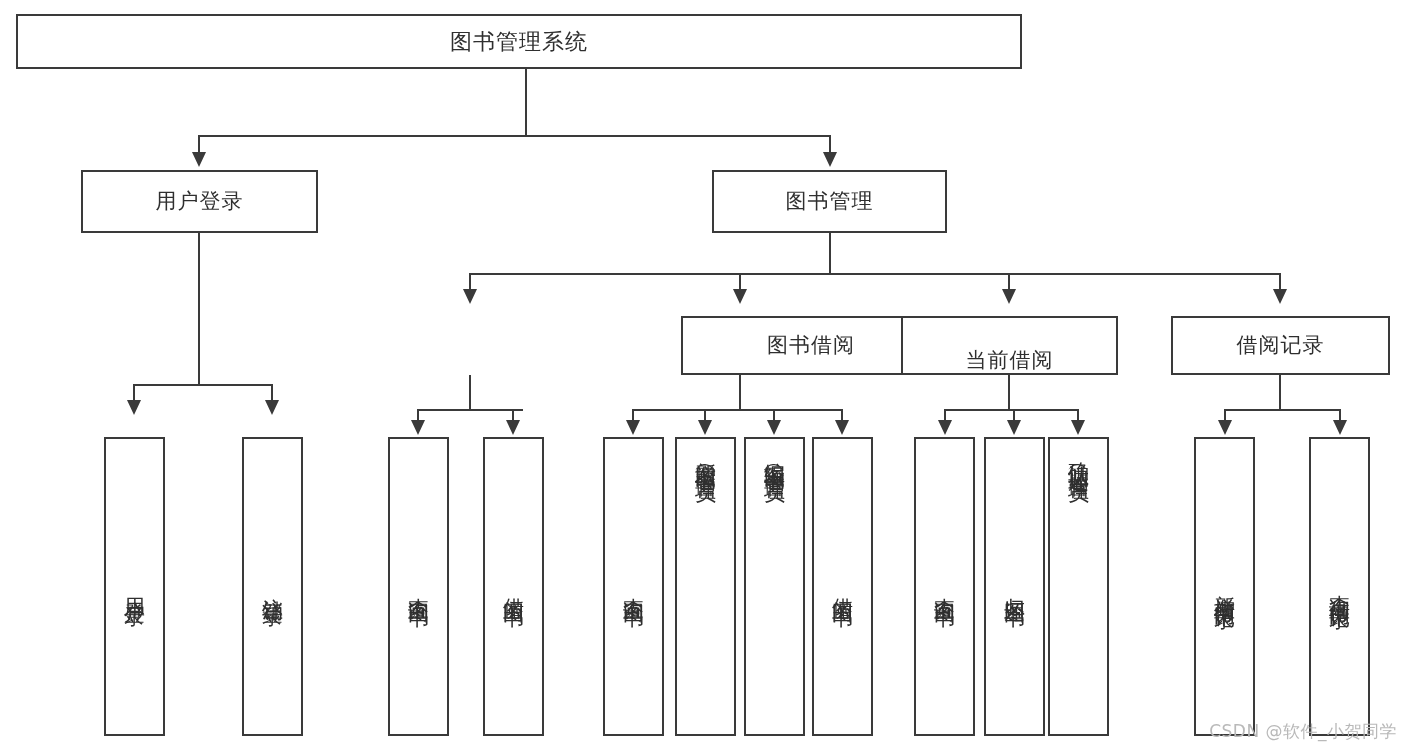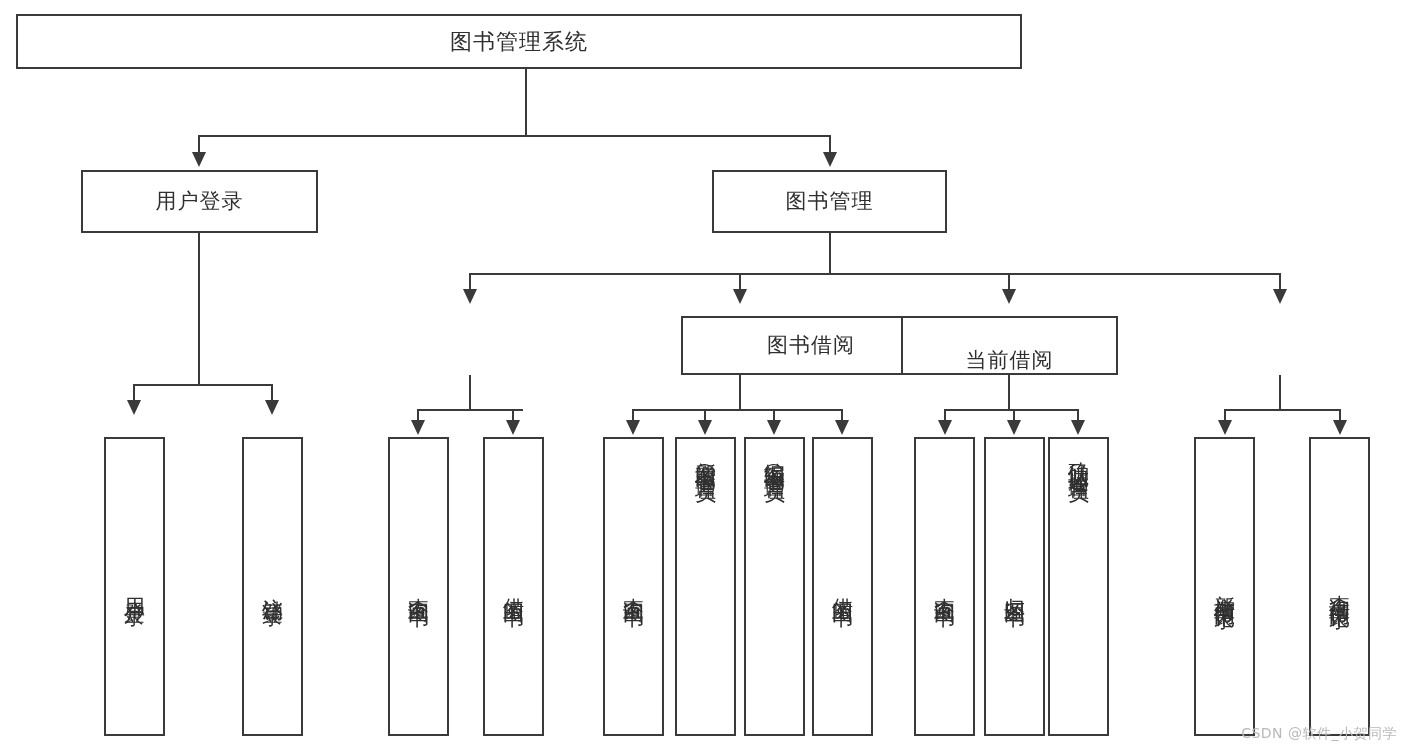--- a/index.html
+++ b/index.html
@@ -64,21 +64,21 @@
     width:0;height:0;
     border-left:7px solid transparent;
     border-right:7px solid transparent;
     border-top:15px solid #3a3a3a;
   }
   
   #watermark{
     position:absolute;
     right:8px;
     bottom:4px;
-    font-size:14px;
+    font-size:17px;
     color:#b9b9b9;
     letter-spacing:0.5px;
     white-space:nowrap;
     user-select:none;
   }
 </style>
 </head>
 <body>
 
 <div id="canvas">
@@ -124,20 +124,23 @@
   <div class="arrow" style="left:1002px;top:289px;"></div>
 
   <div class="ln vline" style="left:1279px;top:273px;width:2px;height:18px;"></div>
   <div class="arrow" style="left:1273px;top:289px;"></div>
 
   <div class="node h" style="left:633px;top:316px;width:260px;height:59px;margin-left:48px;">
     <span>图书借阅</span>
   </div>
   <div class="node h" style="left:901px;top:316px;width:217px;height:59px;align-items:flex-end;">
     <span>当前借阅</span>
+  </div>
+  <div class="node h" style="left:1171px;top:316px;width:219px;height:59px;">
+    <span>借阅记录</span>
   </div>
 
   <div class="ln vline" style="left:469px;top:375px;width:2px;height:35px;"></div>
   <div class="ln hline" style="left:417px;top:409px;width:106px;height:2px;"></div>
   <div class="ln vline" style="left:417px;top:409px;width:2px;height:13px;"></div>
   <div class="arrow" style="left:411px;top:420px;"></div>
   <div class="ln vline" style="left:512px;top:409px;width:2px;height:13px;"></div>
   <div class="arrow" style="left:506px;top:420px;"></div>
 
   <div class="ln vline" style="left:739px;top:375px;width:2px;height:35px;"></div>

